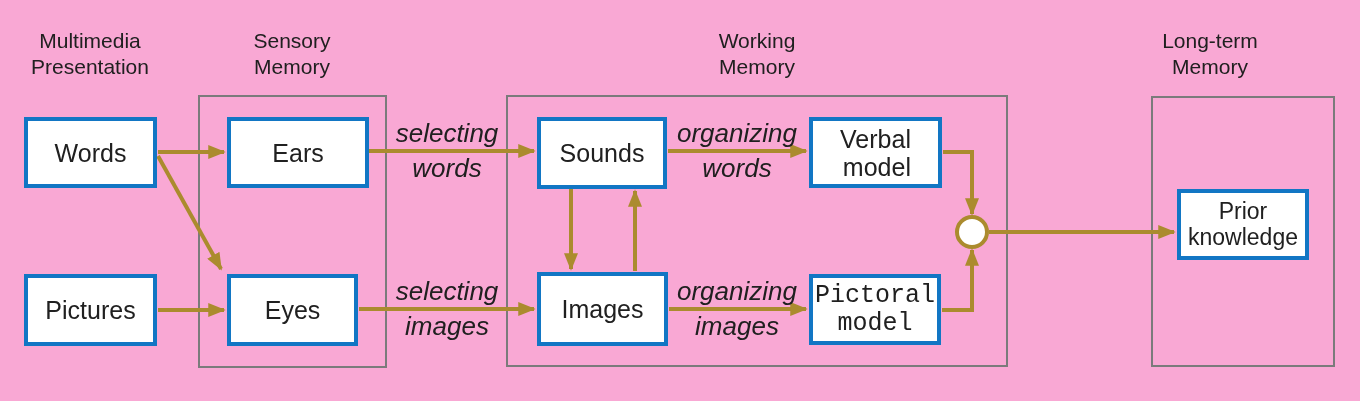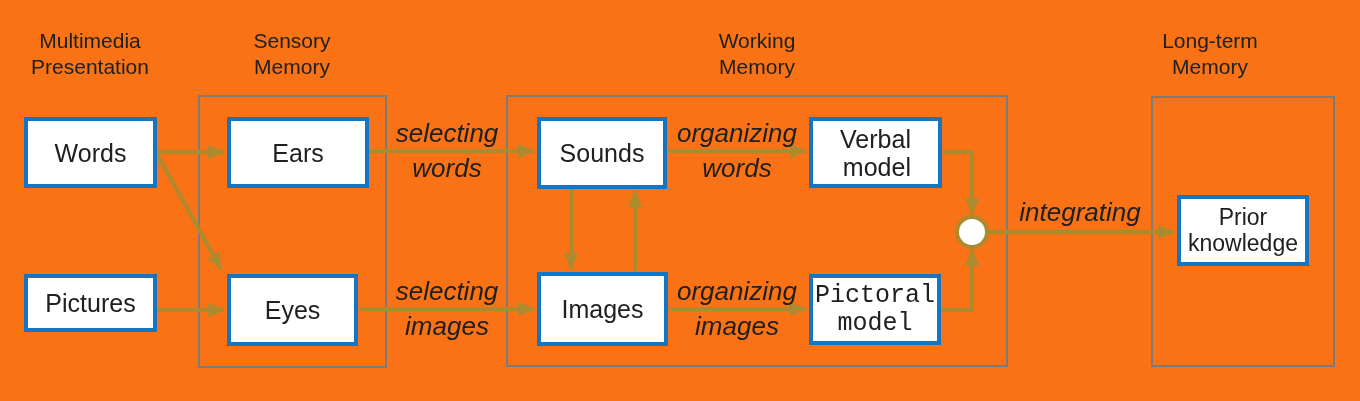--- a/index.html
+++ b/index.html
@@ -3,21 +3,21 @@
 <meta charset="utf-8">
 <style>
   :root{
     --arrow:#ab8b2e;
     --node-border:#1276c4;
     --container-border:#7b7b7b;
     --text:#202020;
   }
   html,body{margin:0;padding:0;background:#fff;}
   .canvas{
-    position:relative;width:1360px;height:401px;background:#f97316;
+    position:relative;width:1360px;height:401px;background:#f9a8d4;
     font-family:"Liberation Sans",sans-serif;color:var(--text);
     overflow:hidden;
   }
   .hdr{
     position:absolute;text-align:center;white-space:pre-line;
     font-size:21px;line-height:26px;color:var(--text);z-index:4;
   }
   .container-box{
     position:absolute;border:2px solid var(--container-border);
     box-sizing:border-box;background:transparent;z-index:1;
@@ -73,35 +73,34 @@
     <path class="edge" marker-end="url(#ah)" d="M635,271 L635,191"></path>
     <path class="edge" marker-end="url(#ah)" d="M668,151 L806,151"></path>
     <path class="edge" marker-end="url(#ah)" d="M669,309 L806,309"></path>
     <path class="edge" marker-end="url(#ah)" d="M943,152 L972,152 L972,214"></path>
     <path class="edge" marker-end="url(#ah)" d="M942,310 L972,310 L972,250"></path>
     <path class="edge" marker-end="url(#ah)" d="M989,232 L1174,232"></path>
     <circle class="junction" cx="972" cy="232" r="15"></circle>
   </svg>
 
   <div class="node" style="left:24px;top:117px;width:133px;height:71px;">Words</div>
-  <div class="node" style="left:24px;top:274px;width:133px;height:58px;">Pictures</div>
+  <div class="node" style="left:24px;top:274px;width:133px;height:72px;">Pictures</div>
   <div class="node" style="left:227px;top:117px;width:142px;height:71px;">Ears</div>
   <div class="node" style="left:227px;top:274px;width:131px;height:72px;">Eyes</div>
   <div class="node" style="left:537px;top:117px;width:130px;height:72px;">Sounds</div>
   <div class="node" style="left:537px;top:272px;width:131px;height:74px;">Images</div>
   <div class="node" style="left:809px;top:117px;width:133px;height:71px;text-align:right;">Verbal
 model</div>
   <div class="node" style="left:809px;top:274px;width:132px;height:71px;font-family:Liberation Mono, monospace;">Pictoral
 model</div>
-  <div class="node" style="left:1177px;top:195px;width:132px;height:71px;font-size:23px;">Prior
+  <div class="node" style="left:1177px;top:189px;width:132px;height:71px;font-size:23px;">Prior
 knowledge</div>
 
   <div class="elabel" style="left:357px;top:116px;width:180px;">selecting
 words</div>
   <div class="elabel" style="left:357px;top:274px;width:180px;">selecting
 images</div>
   <div class="elabel" style="left:647px;top:116px;width:180px;">organizing
 words</div>
   <div class="elabel" style="left:647px;top:274px;width:180px;">organizing
 images</div>
-  <div class="elabel single" style="left:1000px;top:201px;width:160px;">integrating</div>
 
 </div>
 
 </body></html>

